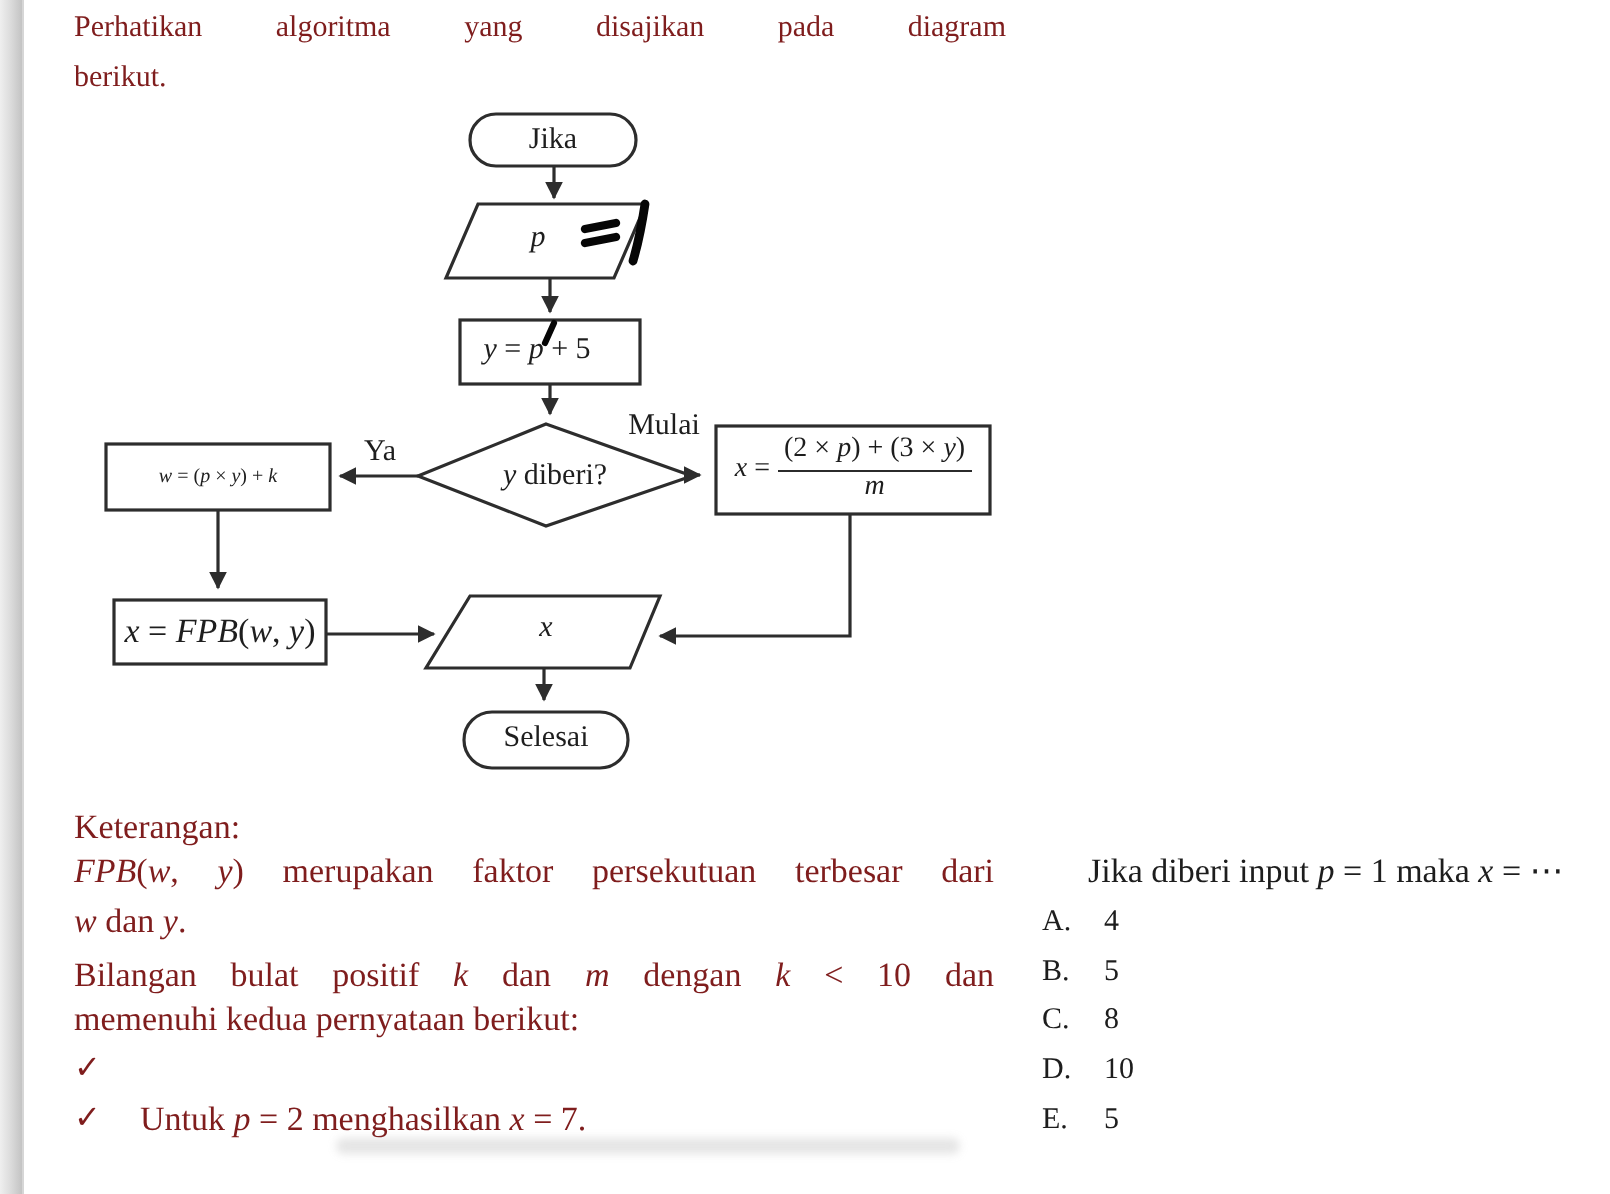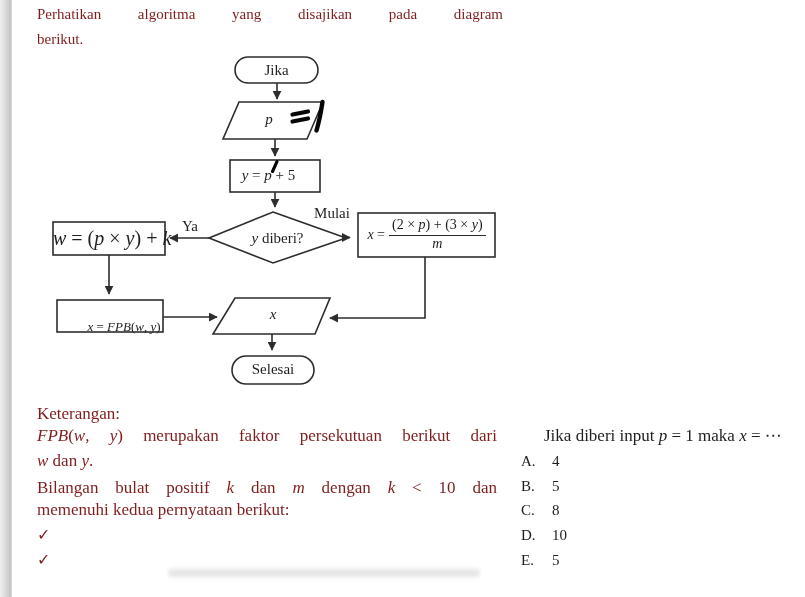--- a/index.html
+++ b/index.html
@@ -92,42 +92,43 @@
     <path class="ink" d="M277,161.5 L272.5,171.5" stroke-width="3.1"></path>
   </g>
 </svg>
 
 <div class="abs fc-label" style="left:235px;top:62px;width:83px;">Jika</div>
 <div class="abs fc-label" style="left:236px;top:111px;width:66px;"><span class="mi">p</span></div>
 <div class="abs fc-label" style="left:230px;top:167px;width:77px;"><span class="mi">y</span><span> = </span><span class="mi">p</span><span> + 5</span></div>
 <div class="abs fc-label" style="left:209px;top:230px;width:137px;"><span class="mi">y</span><span> diberi?</span></div>
 <div class="abs fc-label" style="left:172px;top:218px;width:36px;">Ya</div>
 <div class="abs fc-label" style="left:307px;top:205px;width:50px;">Mulai</div>
-<div class="abs fc-label" style="left:53px;top:230px;width:112px;font-size:20px;"><span class="mi">w</span><span> = (</span><span class="mi">p</span><span> × </span><span class="mi">y</span><span>) + </span><span class="mi">k</span></div>
+<div class="abs fc-label" style="left:53px;top:230px;width:112px;font-size:10px;"><span class="mi">w</span><span> = (</span><span class="mi">p</span><span> × </span><span class="mi">y</span><span>) + </span><span class="mi">k</span></div>
 <div class="abs frac-wrap" style="left:359px;top:213px;width:135px;height:44px;">
   <span><span class="mi">x</span><span> =</span></span>
   <span class="frac">
     <span class="num"><span>(2 × </span><span class="mi">p</span><span>) + (3 × </span><span class="mi">y</span><span>)</span></span>
     <span class="den"><span class="mi">m</span></span>
   </span>
 </div>
-<div class="abs fc-label" style="left:57px;top:318px;width:106px;font-size:13px;padding-left:14px;"><span class="mi">x</span><span> = </span><span class="mi">FPB</span><span>(</span><span class="mi">w</span><span>, </span><span class="mi">y</span><span>)</span></div>
+<div class="abs fc-label" style="left:57px;top:307px;width:106px;font-size:17px;"><span class="mi">x</span><span> = </span><span class="mi">FPB</span><span>(</span><span class="mi">w</span><span>, </span><span class="mi">y</span><span>)</span></div>
 <div class="abs fc-label" style="left:217px;top:306px;width:112px;"><span class="mi">x</span></div>
 <div class="abs fc-label" style="left:232px;top:361px;width:82px;">Selesai</div>
 
 <div class="abs bodyline" style="top:403px;">Keterangan:</div>
-<div class="abs bodyline bodyjust" style="top:425px;"><span class="mi">FPB</span><span>(</span><span class="mi">w</span><span>, </span><span class="mi">y</span><span>) merupakan faktor persekutuan berikut dari</span></div>
+<div class="abs bodyline bodyjust" style="top:425px;"><span class="mi">FPB</span><span>(</span><span class="mi">w</span><span>, </span><span class="mi">y</span><span>) merupakan faktor persekutuan terbesar dari</span></div>
 <div class="abs bodyline" style="top:450px;"><span class="mi">w</span><span> dan </span><span class="mi">y</span><span>.</span></div>
 <div class="abs bodyline bodyjust" style="top:477px;"><span>Bilangan bulat positif </span><span class="mi">k</span><span> dan </span><span class="mi">m</span><span> dengan </span><span class="mi">k</span><span> &lt; 10 dan</span></div>
 <div class="abs bodyline" style="top:499px;">memenuhi kedua pernyataan berikut:</div>
 <div class="abs bodyline bullet" style="top:524px;">
   <span class="check">✓</span>
 </div>
 <div class="abs bodyline bullet" style="top:549px;">
   <span class="check">✓</span>
+  <span><span>Untuk </span><span class="mi">p</span><span> = 2 menghasilkan </span><span class="mi">x</span><span> = 7.</span></span>
 </div>
 
 <div class="abs qline" style="top:425px;"><span>Jika diberi input </span><span class="mi">p</span><span> = 1 maka </span><span class="mi">x</span><span> = ⋯</span></div>
 <div class="abs opt" style="top:451px;">
   <span class="letter">A.</span><span>4</span>
 </div>
 <div class="abs opt" style="top:476px;">
   <span class="letter">B.</span><span>5</span>
 </div>
 <div class="abs opt" style="top:500px;">

